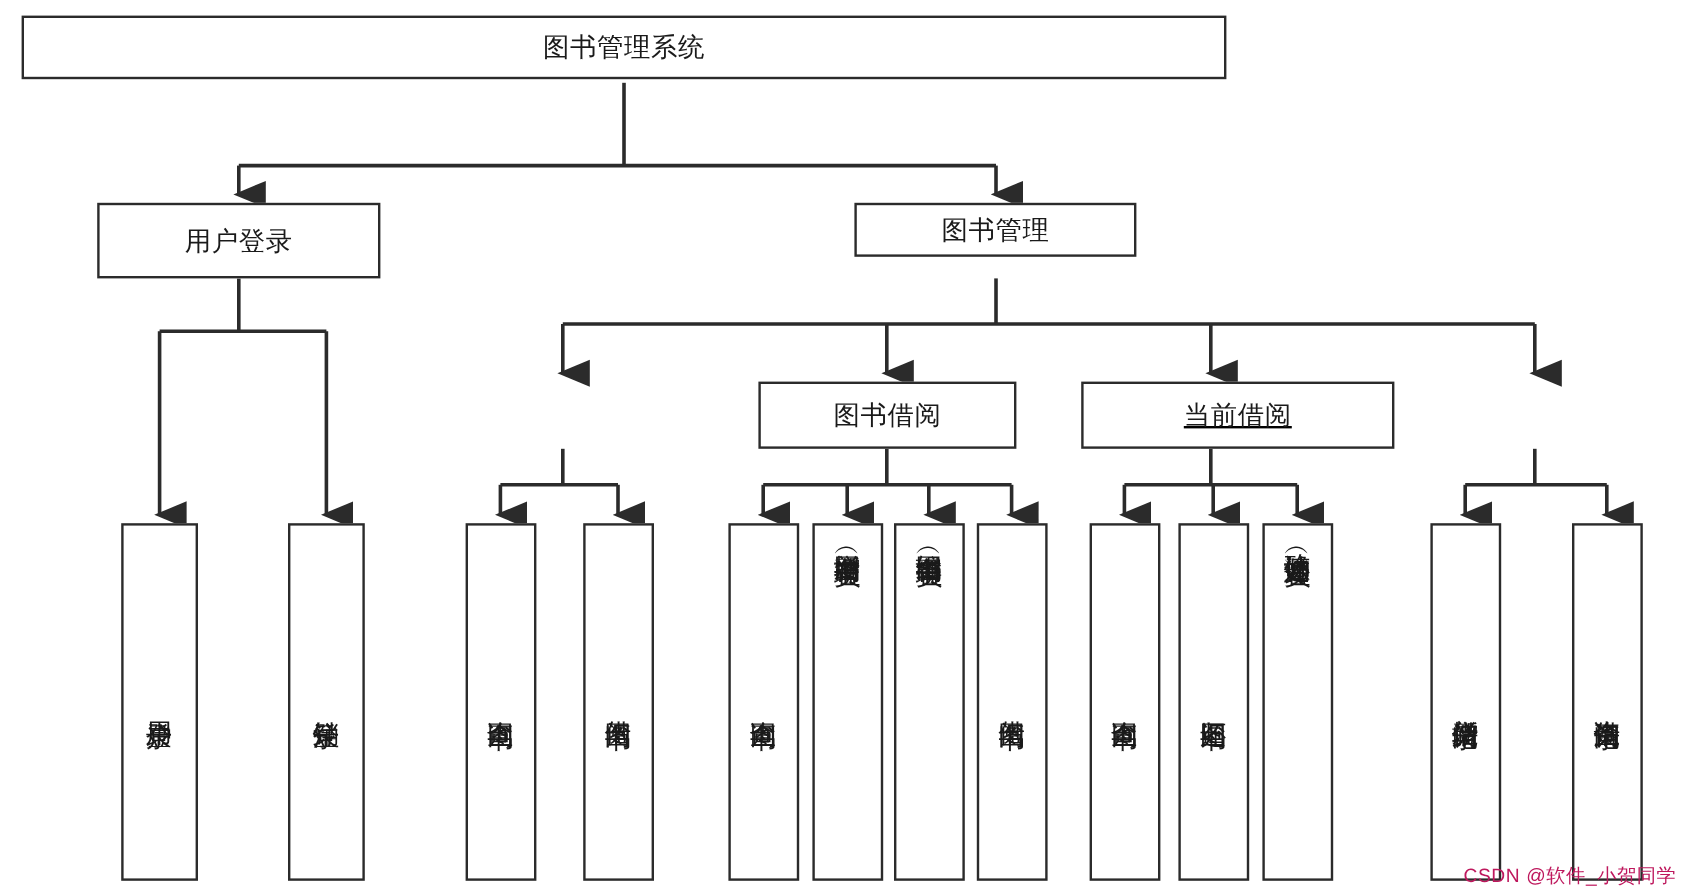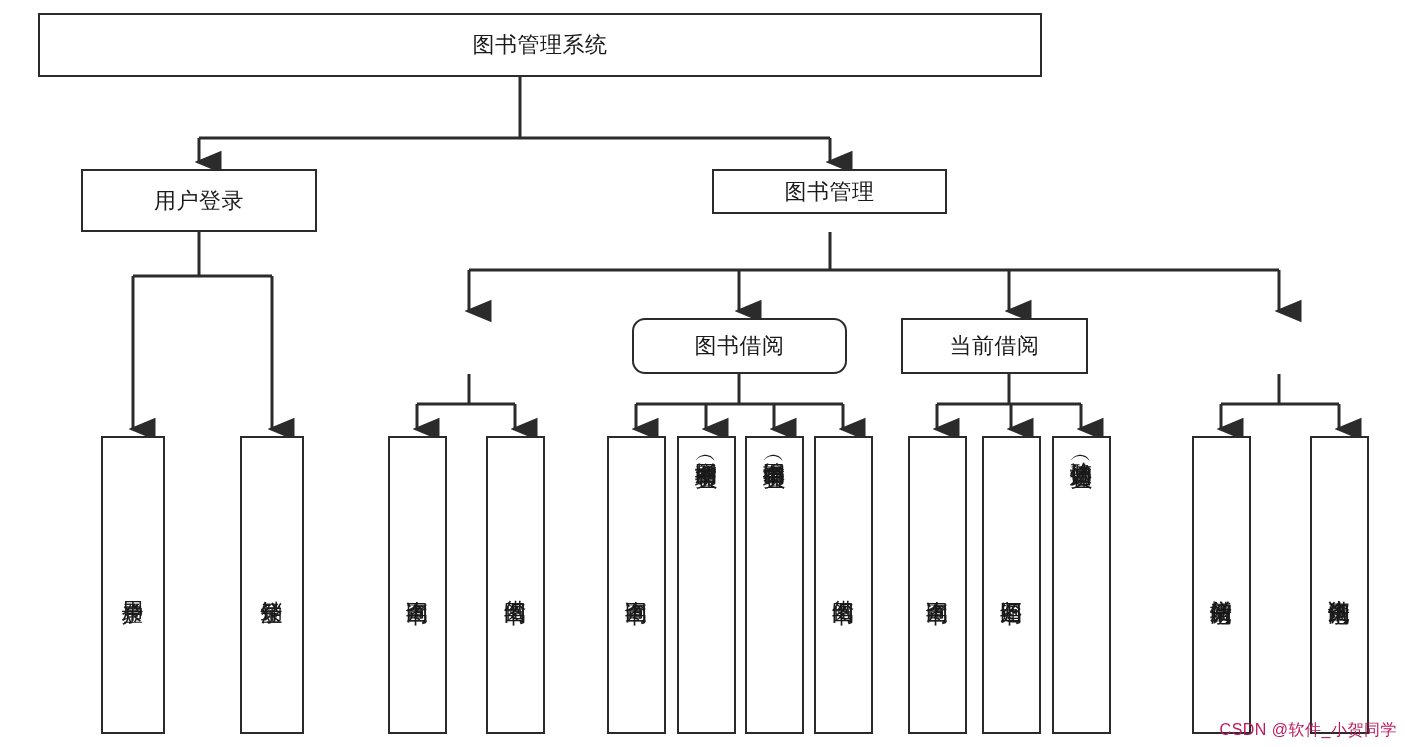--- a/index.html
+++ b/index.html
@@ -120,35 +120,35 @@
       <path d="M 1011 404 L 1011 429" marker-end="url(#arrow)"></path>
       <path d="M 1081 404 L 1081 429" marker-end="url(#arrow)"></path>
 
       <path d="M 1279 374 L 1279 404"></path>
       <path d="M 1221 404 L 1339 404"></path>
       <path d="M 1221 404 L 1221 429" marker-end="url(#arrow)"></path>
       <path d="M 1339 404 L 1339 429" marker-end="url(#arrow)"></path>
     </g>
   </svg>
 
-  <div class="node" style="left:18px; top:13px; width:1004px; height:64px;margin-left:20px;">
+  <div class="node" style="left:18px; top:13px; width:1004px; height:53px;">
     <span class="node-label">图书管理系统</span>
   </div>
 
   <div class="node" style="left:81px; top:169px; width:236px; height:63px;">
     <span class="node-label">用户登录</span>
   </div>
   <div class="node" style="left:712px; top:169px; width:235px; height:45px;">
     <span class="node-label">图书管理</span>
   </div>
 
-  <div class="node" style="left:632px; top:318px; width:215px; height:56px;border-radius:13px;">
+  <div class="node" style="left:632px; top:318px; width:215px; height:56px;">
     <span class="node-label">图书借阅</span>
   </div>
-  <div class="node" style="left:901px; top:318px; width:187px; height:56px;">
+  <div class="node" style="left:901px; top:318px; width:261px; height:56px;text-decoration:underline;">
     <span class="node-label">当前借阅</span>
   </div>
 
   <div class="node leaf centered" style="left:101px; top:436px; width:64px; height:298px;">
     <span class="node-label">用户登录</span>
   </div>
   <div class="node leaf centered" style="left:240px; top:436px; width:64px; height:298px;">
     <span class="node-label">注销登录</span>
   </div>
 

